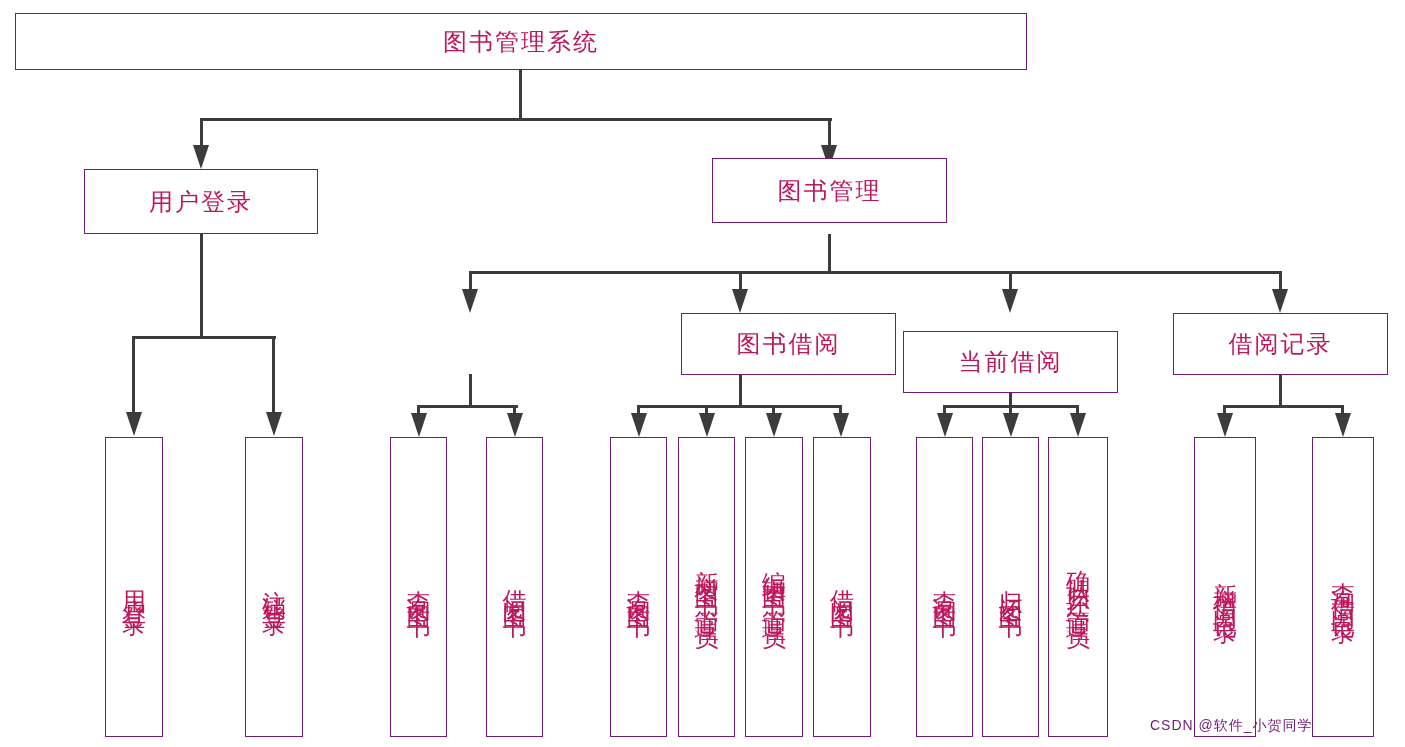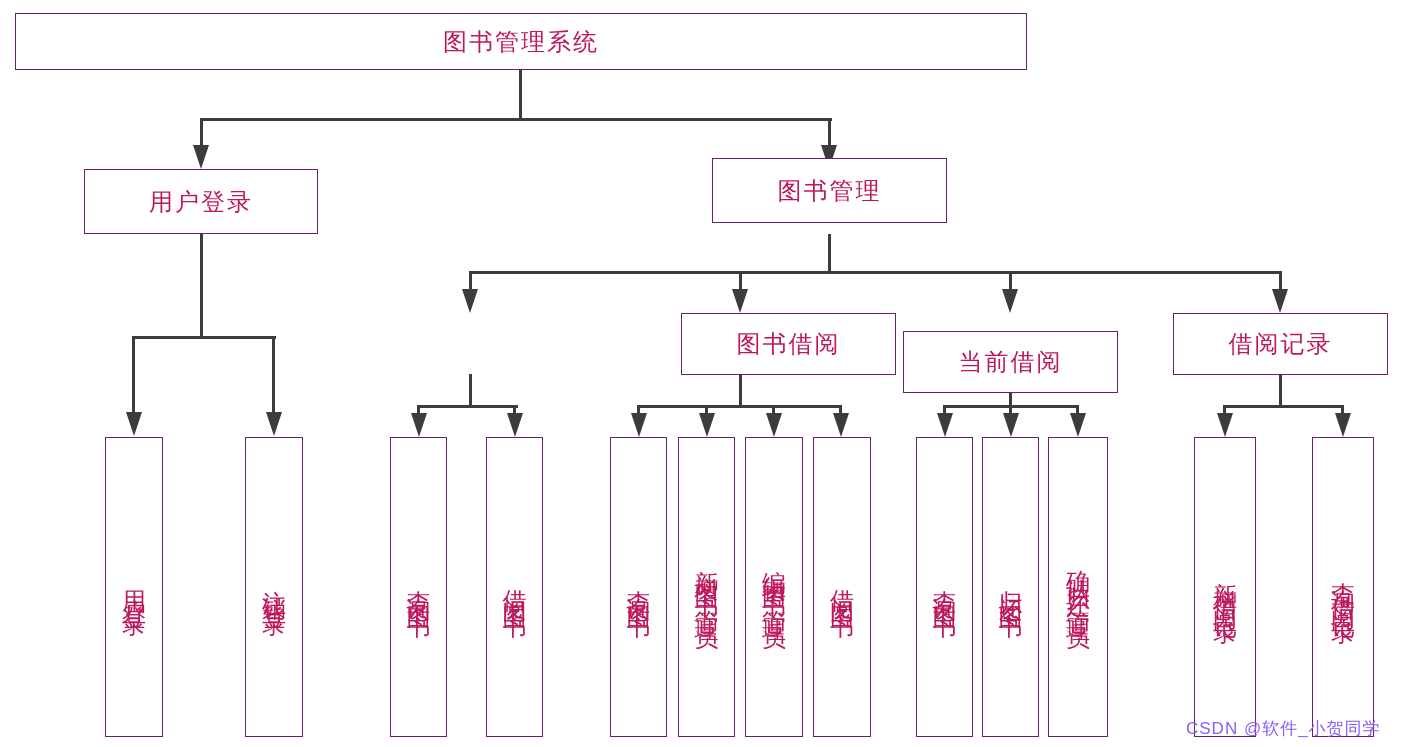--- a/index.html
+++ b/index.html
@@ -36,25 +36,25 @@
   .arrow {
     position: absolute;
     width: 0; height: 0;
     border-left: 8px solid transparent;
     border-right: 8px solid transparent;
     border-top: 24px solid #3c3c3c;
     z-index: 1;
   }
   .watermark {
     position: absolute;
-    left: 1186px;
+    left: 1150px;
     top: 717px;
-    font-size: 17px;
+    font-size: 14px;
     letter-spacing: 1px;
-    color: #8b5cf6;
+    color: #701a75;
     z-index: 5;
     white-space: nowrap;
   }
 </style>
 </head>
 <body>
 
 <div id="canvas">
 
   <div class="vline" style="left:519px; top:70px; height:48px;"></div>

